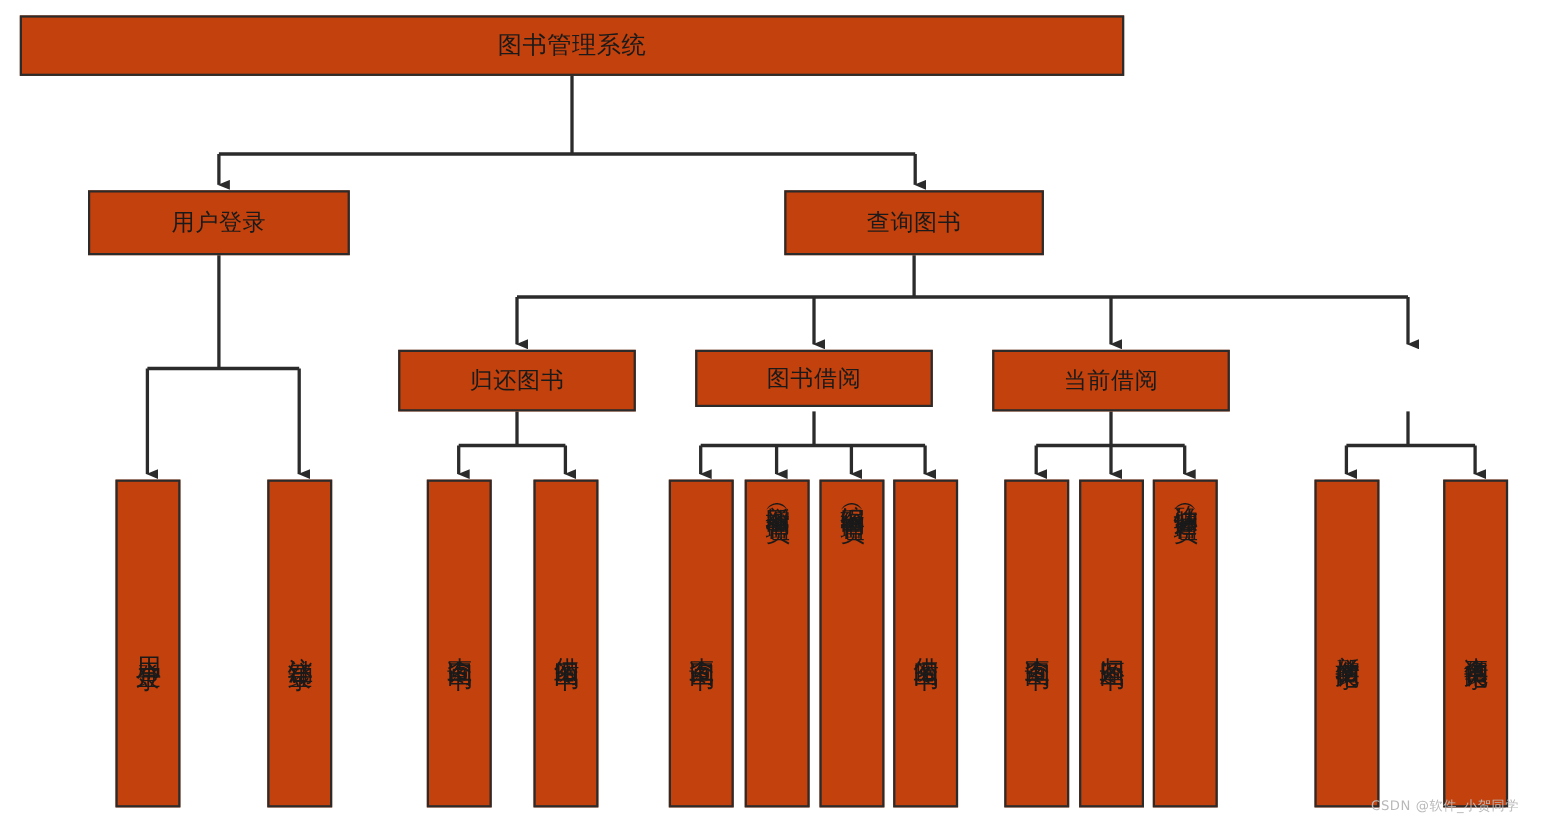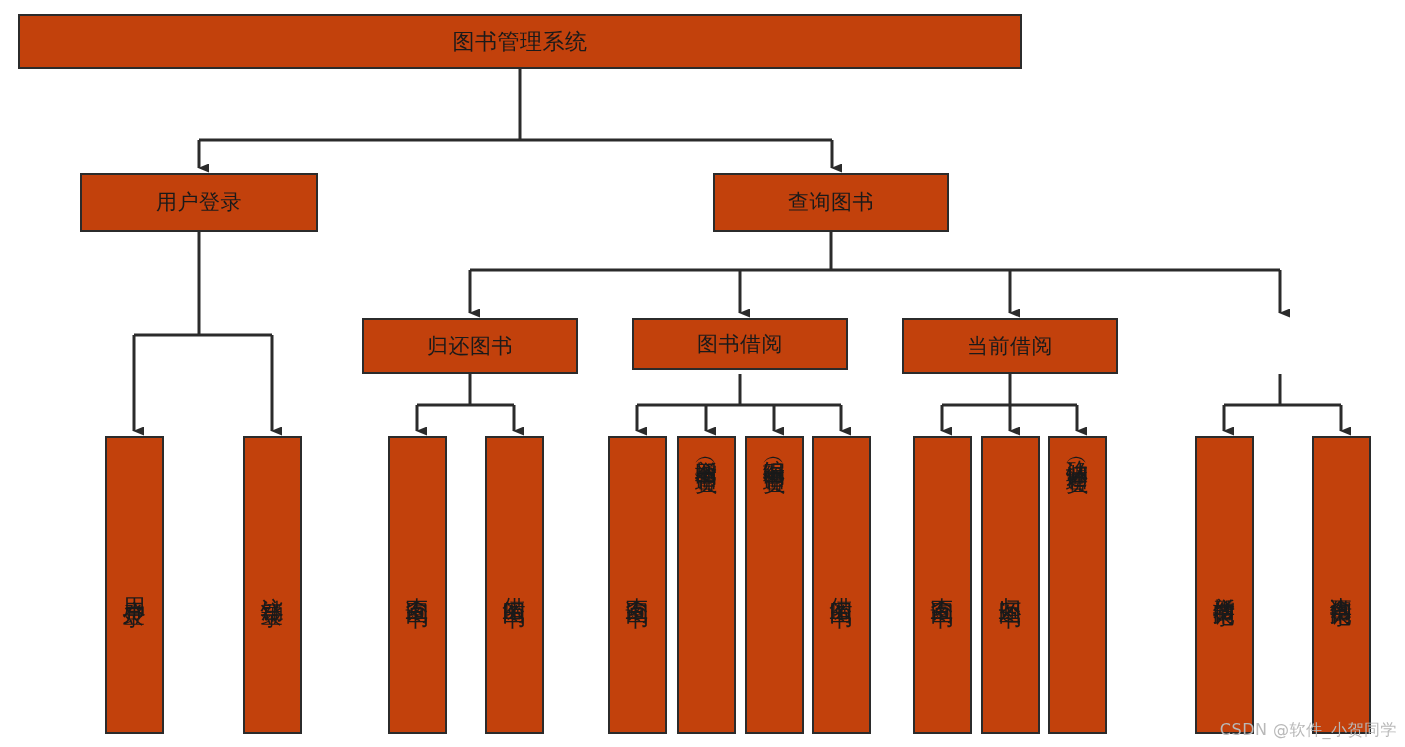--- a/index.html
+++ b/index.html
@@ -59,23 +59,23 @@
   }
   .v-node.tall .lbl {
     font-size: 22px;
     letter-spacing: 2px;
   }
   .v-node.top-align {
     align-items: flex-start;
   }
   .watermark {
     position: absolute;
-    right: 8px;
+    right: 24px;
     bottom: 6px;
-    font-size: 16px;
+    font-size: 12px;
     color: #b9b9b9;
     white-space: nowrap;
     letter-spacing: 0.5px;
   }
 </style>
 </head>
 <body>
 
 <div id="canvas">
 

